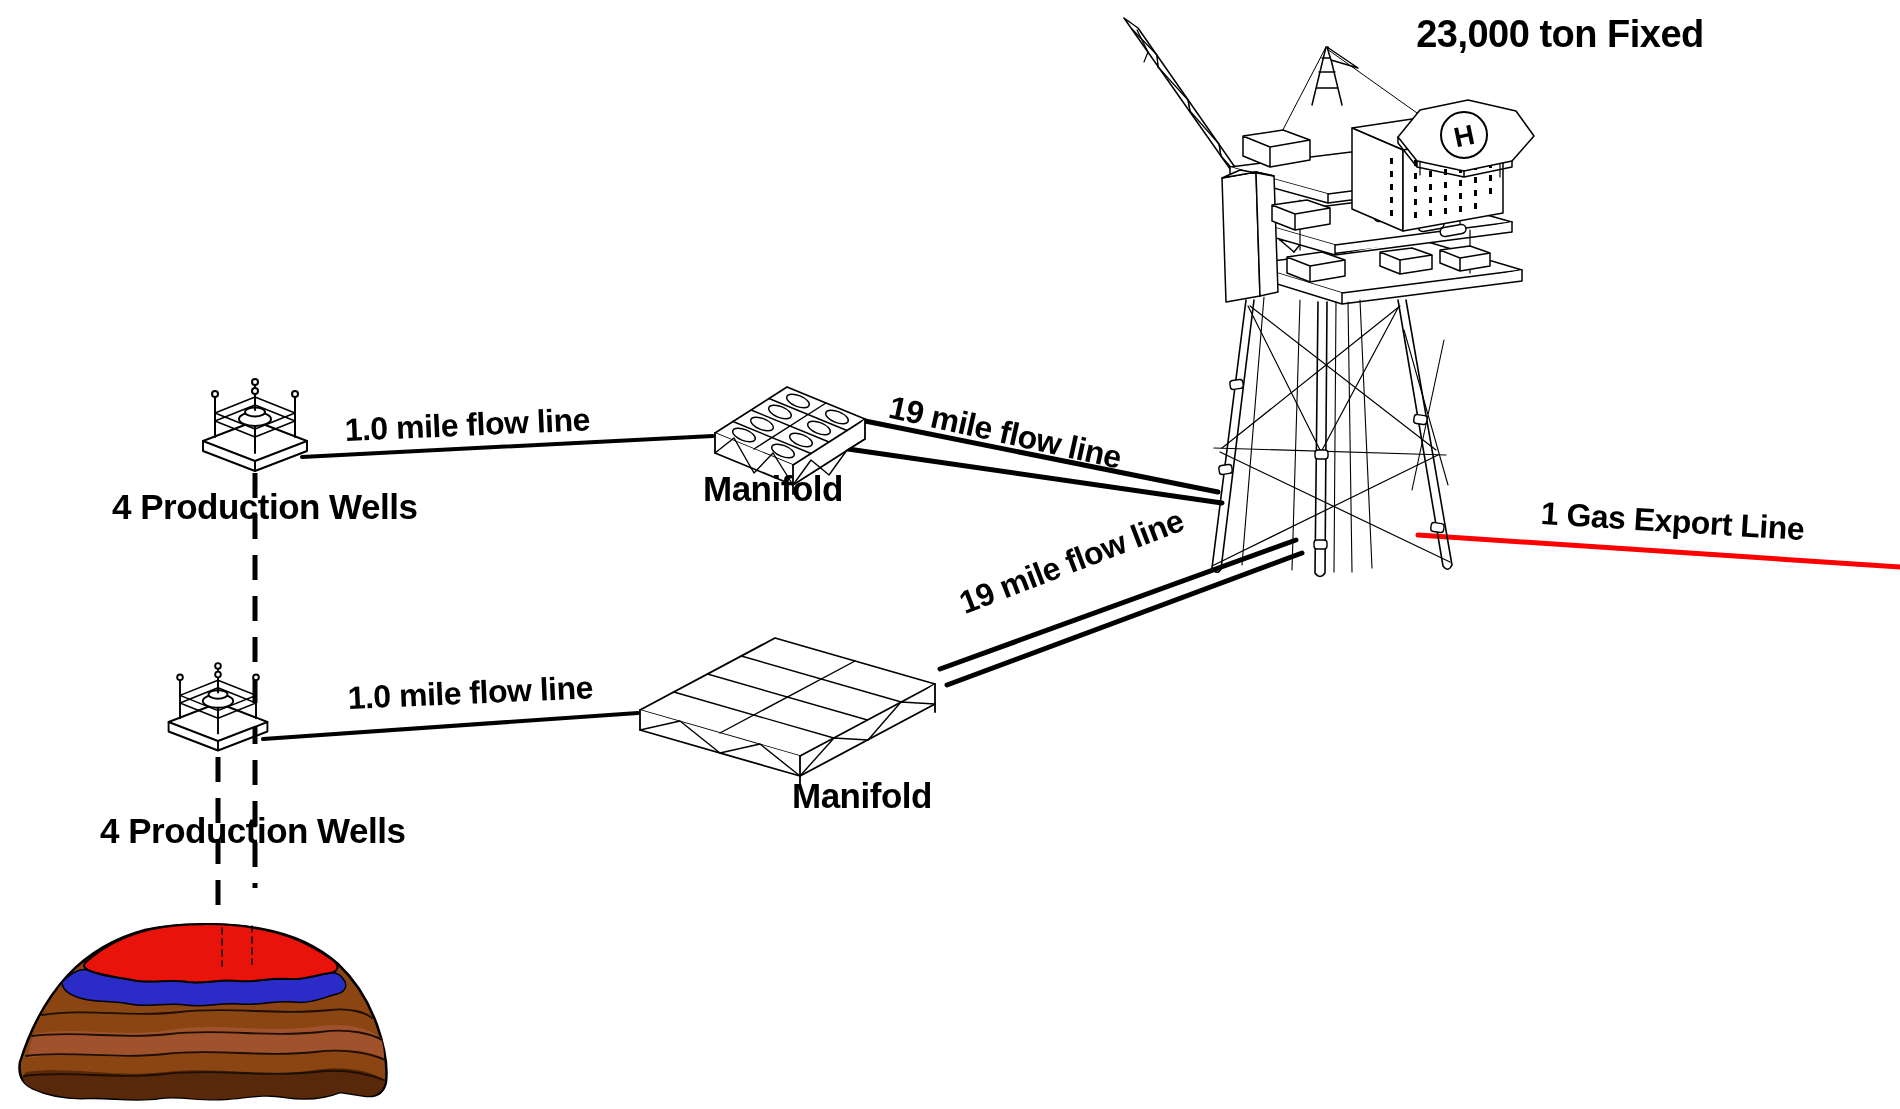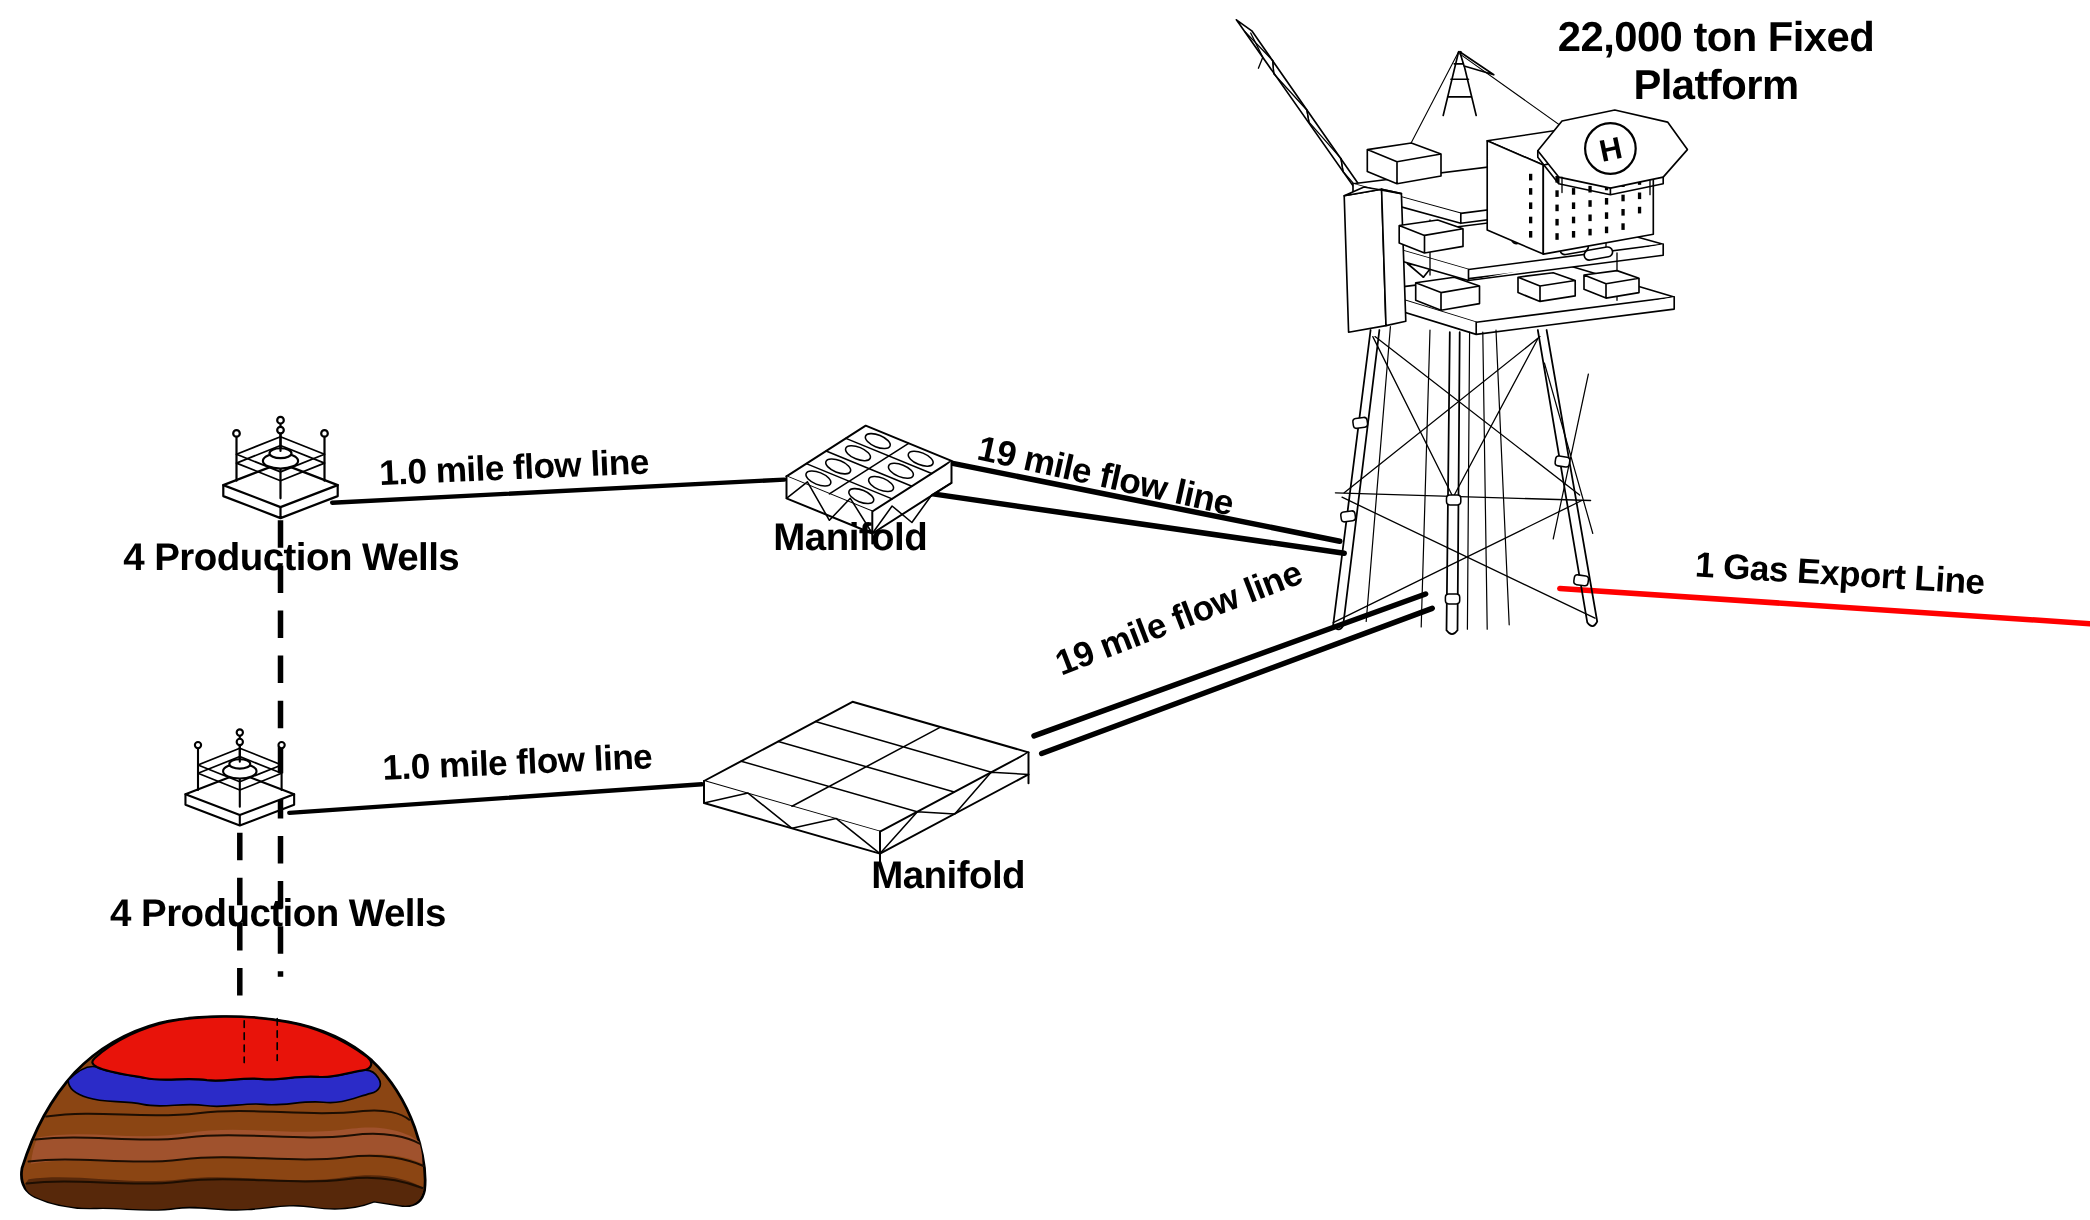--- a/index.html
+++ b/index.html
@@ -243,22 +243,21 @@
         <rect x="1315" y="450" width="13" height="9" rx="3"></rect>
         <rect x="1314" y="540" width="13" height="9" rx="3"></rect>
         <rect x="1414" y="415" width="13" height="9" rx="3" transform="rotate(8 1420 419)"></rect>
         <rect x="1431" y="523" width="13" height="9" rx="3" transform="rotate(8 1437 527)"></rect>
       </g>
     </g>
   </g>
 </svg>
 
 <div class="lbl lbl-title">
-  <div>22,000 ton Fixed</div>
-  <div>Platform</div>
+  <div>23,000 ton Fixed</div>
 </div>
 
 <div class="lbl lbl-wells-upper">4 Production Wells</div>
 <div class="lbl lbl-wells-lower">4 Production Wells</div>
 
 <div class="lbl lbl-manifold-upper">Manifold</div>
 <div class="lbl lbl-manifold-lower">Manifold</div>
 
 <div class="lbl lbl-fl1-upper">1.0 mile flow line</div>
 <div class="lbl lbl-fl1-lower">1.0 mile flow line</div>

